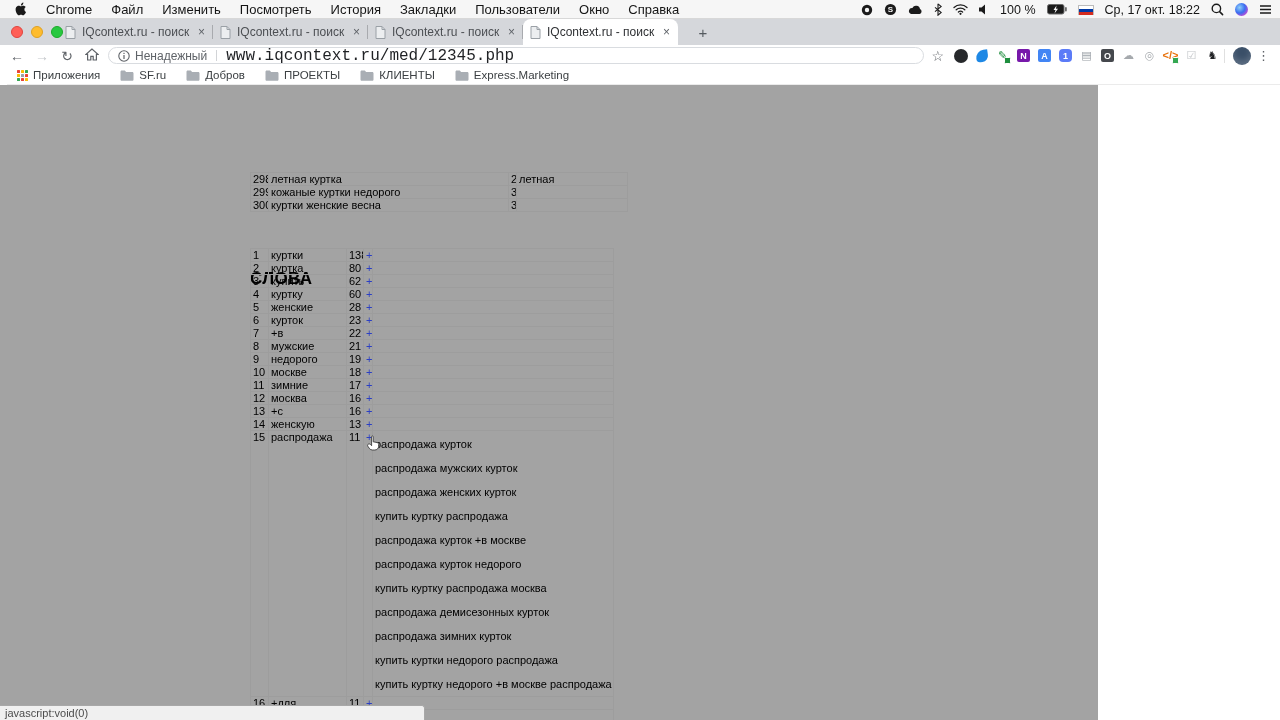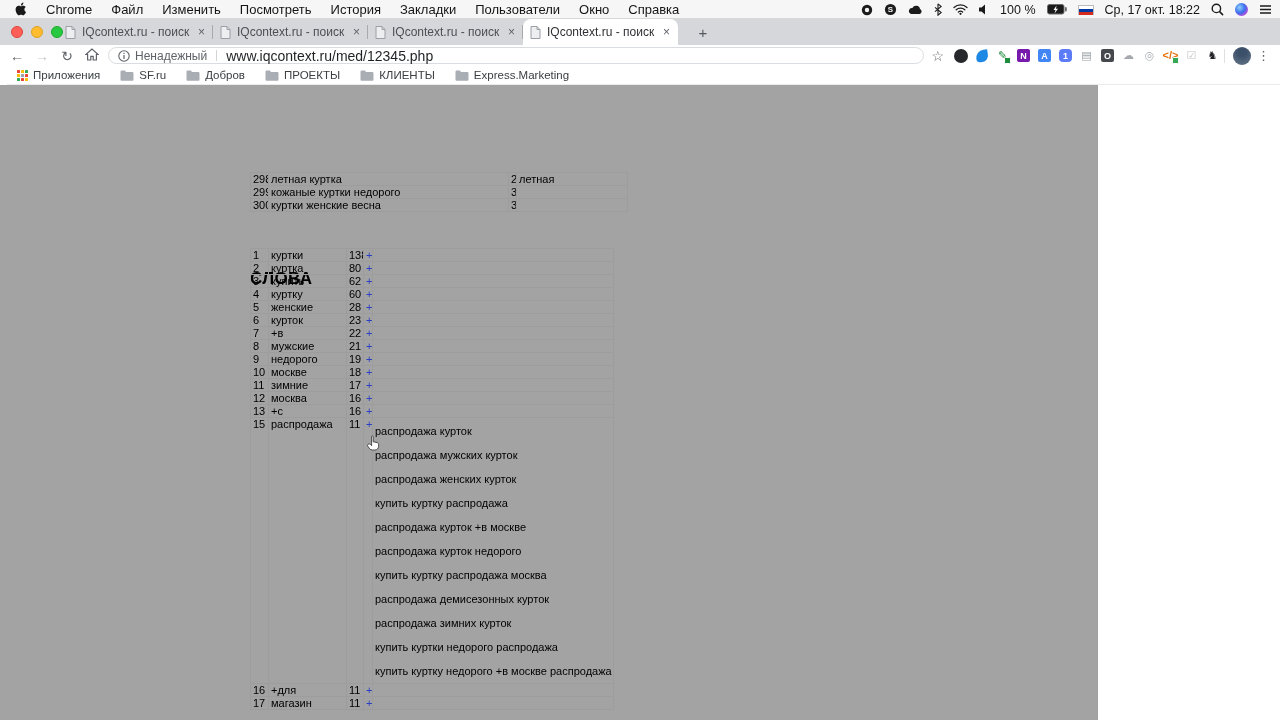--- a/index.html
+++ b/index.html
@@ -37,21 +37,21 @@
 
   
   .toolbar { position:absolute; top:45px; left:0; width:1280px; height:21px; background:#fff;
              display:flex; align-items:center; }
   .nav-ico { width:16px; text-align:center; font-size:14px; color:#5f6368; margin-left:9px; line-height:20px; }
   .nav-ico.disabled { color:#c5c8cb; }
   .omnibox { height:17px; flex:1; margin:0 7px 0 8px; border:1px solid #d9dce0; border-radius:9px;
              background:#fff; display:flex; align-items:center; padding:0 9px; font-size:12px; }
   .chip-text { color:#5f6368; margin-left:5px; }
   .chip-div { width:1px; height:11px; background:#d2d4d7; margin:0 9px; }
-  .url { color:#1f2124; font-size:14px; }
+  .url { color:#1f2124; font-size:16px;font-family:Liberation Mono, monospace; }
   .star { font-size:14px; color:#5f6368; margin-right:8px; }
   .extrow { display:flex; align-items:center; gap:4px; }
   .ext { width:17px; height:17px; display:inline-flex; align-items:center; justify-content:center;
          position:relative; font-size:10px; }
   .ext .shape-circle { width:14px; height:14px; border-radius:50%; display:flex; align-items:center; justify-content:center; }
   .ext .shape-square { width:13px; height:13px; border-radius:2px; display:flex; align-items:center; justify-content:center; font-size:9px; font-weight:bold; }
   .ext .shape-round  { width:13px; height:13px; border-radius:4px; display:flex; align-items:center; justify-content:center; font-size:9px; font-weight:bold; }
   .ext .shape-fin    { width:12px; height:12px; border-radius:85% 0 65% 40%; transform:rotate(-8deg); }
   .ext .shape-plain  { font-size:11px; line-height:1; font-weight:bold; }
   .ext .badge { position:absolute; right:0; bottom:0; width:7px; height:7px; border-radius:1.5px; border:1px solid #fff; }
@@ -475,20 +475,27 @@
           <td><a class="plus">+</a></td>
           <td></td>
         </tr>
         <tr>
           <td>13</td>
           <td>+с</td>
           <td>16</td>
           <td><a class="plus">+</a></td>
           <td></td>
         </tr>
+        <tr>
+          <td>14</td>
+          <td>женскую</td>
+          <td>13</td>
+          <td><a class="plus">+</a></td>
+          <td></td>
+        </tr>
         <tr class="expanded">
           <td>15</td>
           <td>распродажа</td>
           <td>11</td>
           <td><a class="plus">+</a></td>
           <td style="height: 262px; padding-top: 1px;">
             <div class="phrase">распродажа курток</div>
             <div class="phrase">распродажа мужских курток</div>
             <div class="phrase">распродажа женских курток</div>
             <div class="phrase">купить куртку распродажа</div>
@@ -517,13 +524,14 @@
         </tr>
       </tbody>
   </table>
 
   <span class="cursor-hand" style="left: 367px; top: 350px;">
     <svg width="13" height="16" viewBox="0 0 13 16">
         <path d="M4.6 1.6c0-.9 1.6-.9 1.6 0v5.2l3.8.7c1 .2 1.6 1 1.6 2v1.8c0 2.2-1.6 3.7-3.8 3.7H5.3c-1.1 0-2.1-.5-2.8-1.4L.9 11.3c-.6-.8-.3-1.9.6-2.3.6-.3 1.3-.1 1.8.4l1.3 1.3z" fill="#fff" stroke="#3c3c3c" stroke-width="0.9"></path>
       </svg>
   </span>
 
+  <div class="status-bubble">javascript:void(0)</div>
 </div>
 
 </body></html>

